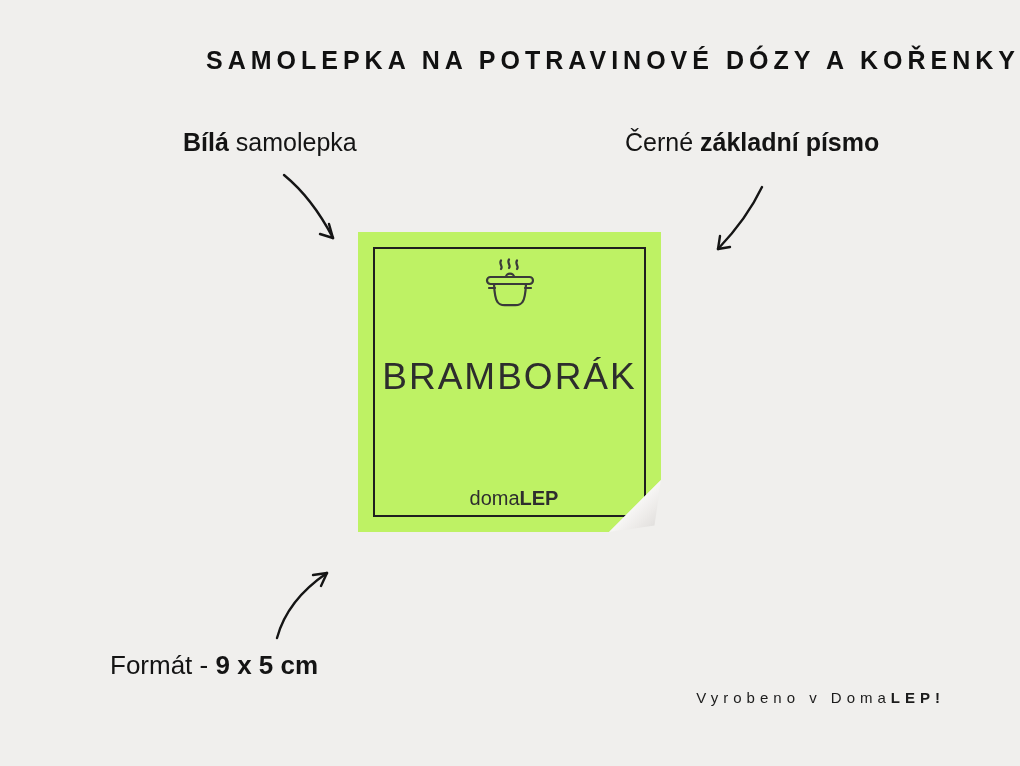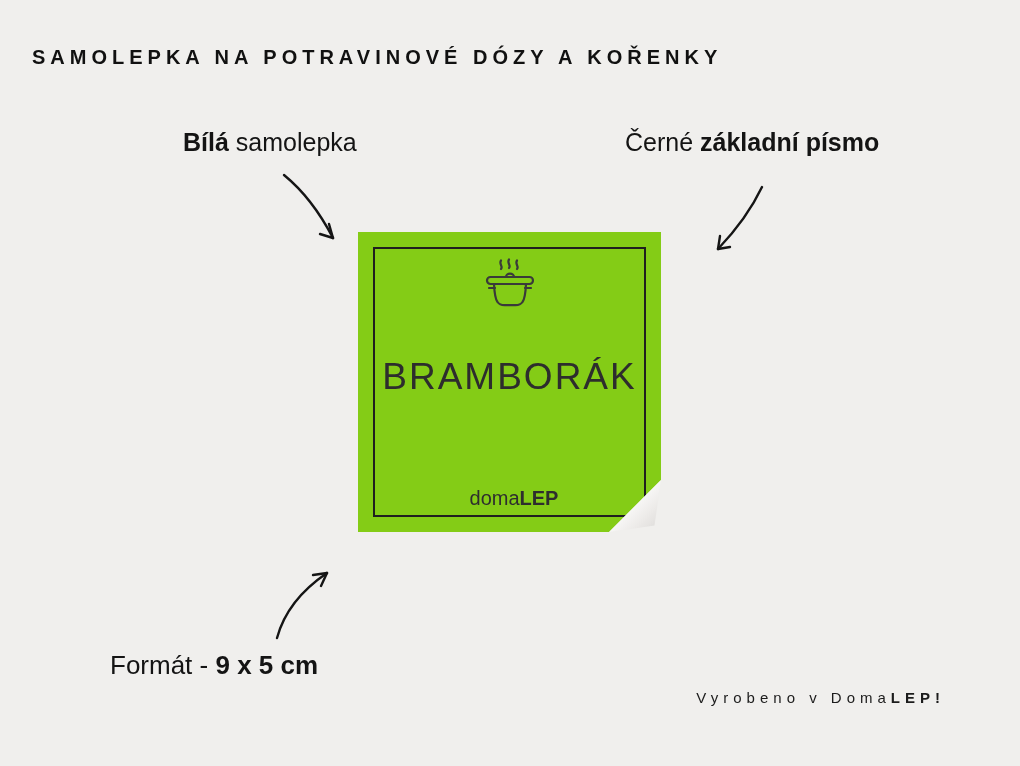--- a/index.html
+++ b/index.html
@@ -6,22 +6,22 @@
   .canvas{
     position:relative;
     width:1020px;height:766px;
     background:#f0efed;
     font-family:"Liberation Sans",sans-serif;
     color:#141414;
     overflow:hidden;
   }
   .title{
     position:absolute;top:46px;left:0;right:0;
-    text-align:left;
-    font-size:20px;font-weight:800;letter-spacing:5px;
+    text-align:right;
+    font-size:25px;font-weight:800;letter-spacing:5px;
     color:#111;
     white-space:nowrap;
     margin-left:32px;
   }
   .callout{
     position:absolute;
     font-size:25px;font-weight:400;
     white-space:nowrap;
   }
   .callout b{font-weight:700;}
@@ -32,21 +32,21 @@
     position:absolute;top:689px;right:75px;
     font-size:15px;letter-spacing:5px;
     white-space:nowrap;color:#1c1c1c;
   }
   .footer b{font-weight:700;}
   .arrow-svg{position:absolute;overflow:visible;}
   .arrow-svg path{fill:none;stroke:#151515;stroke-width:2.4;stroke-linecap:round;}
   
   .sticker{
     position:absolute;left:358px;top:232px;width:303px;height:300px;
-    background:#84cc16;
+    background:#bef264;
     clip-path:polygon(0 0,100% 0,100% calc(100% - 52px),calc(100% - 52px) 100%,0 100%);
     filter:drop-shadow(0 1px 4px rgba(0,0,0,0.07));
   }
   .sticker-border{
     position:absolute;inset:15px;
     border:2px solid #1f1f1f;
   }
   .pot{
     position:absolute;top:22px;left:50%;transform:translateX(-50%);
   }

